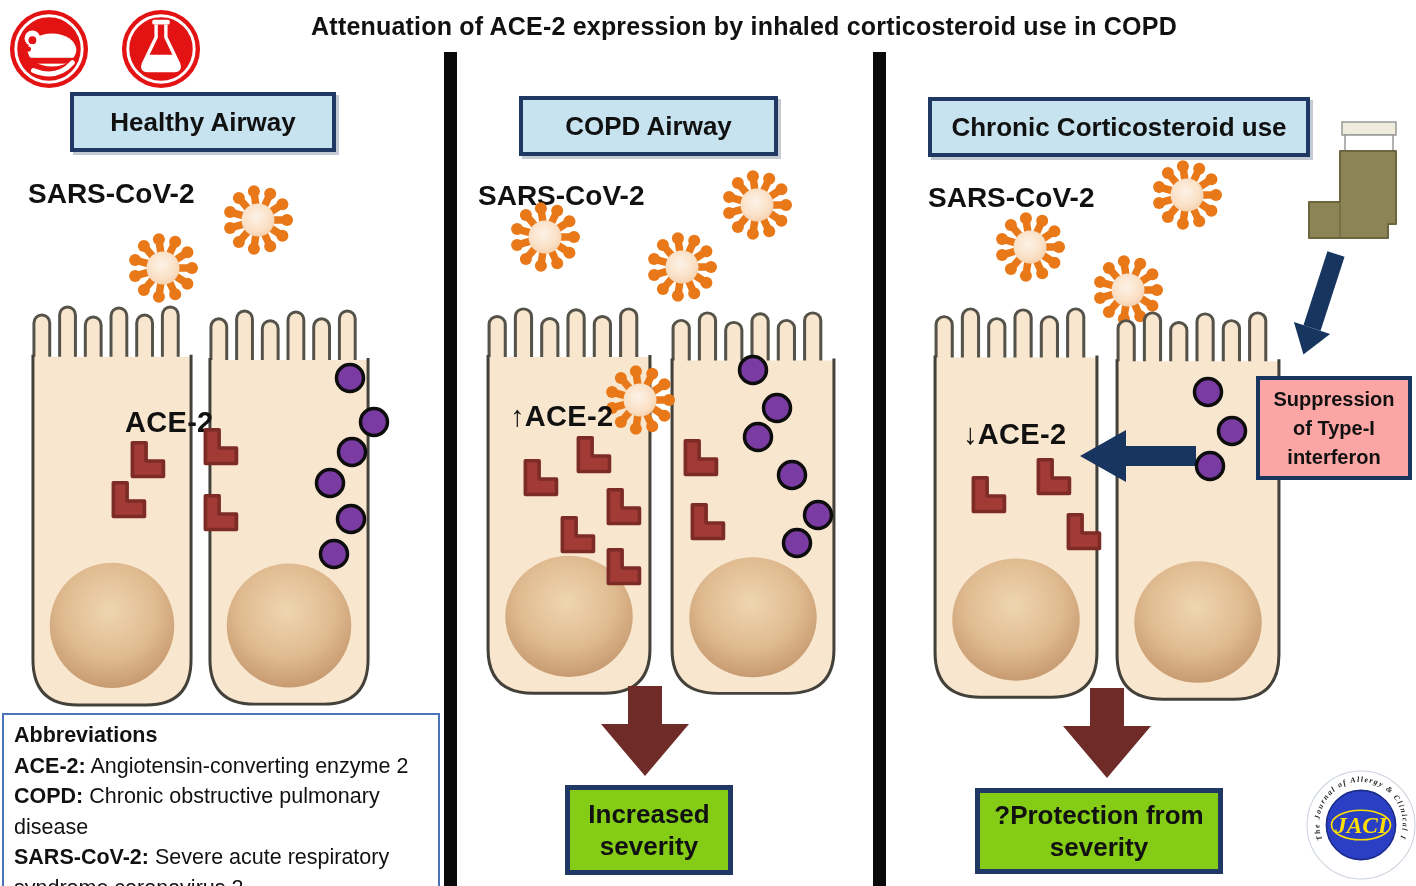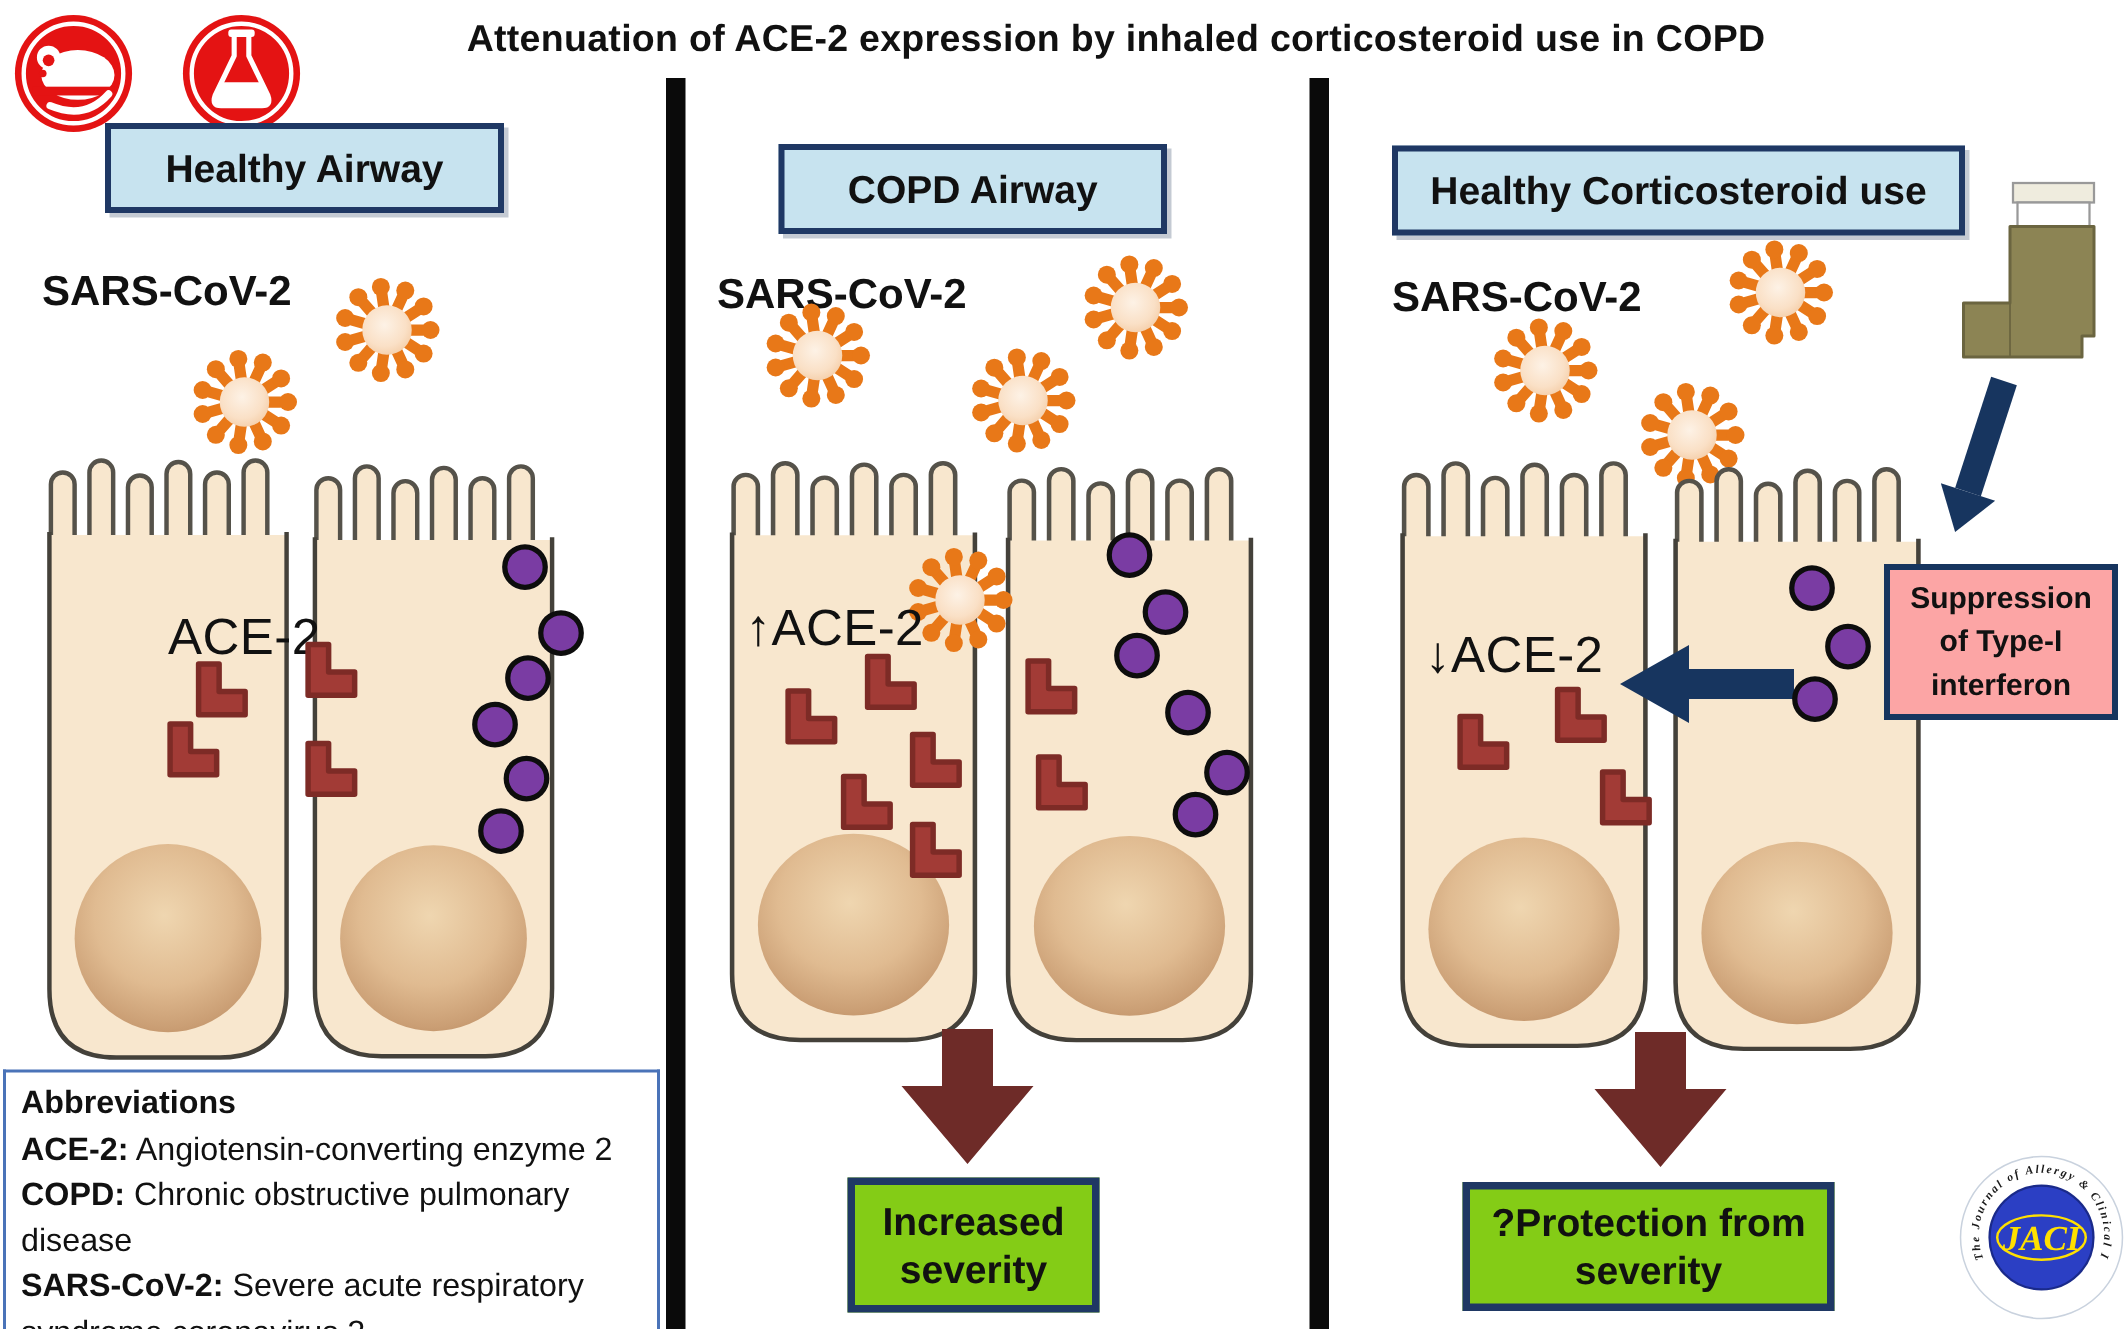--- a/index.html
+++ b/index.html
@@ -12,21 +12,21 @@
     left:0;top:12px;width:1416px;text-align:center;
     font-size:25px;font-weight:bold;letter-spacing:.2px;margin-left:36px;
   }
   .divider{background:#0a0a0a;width:13px;top:52px;height:834px;}
   .hdr{
     background:#c7e3ef;border:4px solid #1f3864;box-shadow:3px 3px 0 rgba(60,80,110,.30);
     display:flex;align-items:center;justify-content:center;
     font-size:26px;font-weight:bold;color:#111;
   }
   .viruslbl{font-size:28px;font-weight:bold;margin-top:10px;}
-  .acelbl{font-size:34px;font-weight:normal;letter-spacing:.3px;}
+  .acelbl{font-size:29px;font-weight:bold;letter-spacing:.3px;margin-left:13px;}
   .outcome-box{
     background:#84cc16;border:5px solid #1f3864;display:flex;align-items:center;justify-content:center;
     text-align:center;font-size:26px;font-weight:bold;line-height:1.25;
   }
   .suppr-box{
     background:#fca5a5;border:4px solid #17355f;display:flex;flex-direction:column;
     align-items:center;justify-content:center;text-align:center;
     font-size:20px;font-weight:bold;line-height:1.45;
   }
   .abbr-box{
@@ -132,21 +132,21 @@
     <path d="M37,17 V30 L24,57 Q21.5,64 28,64 L56,64 Q62.5,64 60,57 L47,30 V17" fill="none" stroke="#fff" stroke-width="3.5" stroke-linejoin="round"></path>
     <path d="M28.5,48 L55.5,48 L60,57 Q62.5,64 56,64 L28,64 Q21.5,64 24,57 Z" fill="#fff"></path>
   </svg>
 
   
   <div class="abs divider" style="left:444px"></div>
   <div class="abs divider" style="left:873px"></div>
 
   
   <section>
-    <div class="abs hdr" style="left:70px;top:82px;width:258px;height:52px">Healthy Airway</div>
+    <div class="abs hdr" style="left:70px;top:92px;width:258px;height:52px">Healthy Airway</div>
     <div class="abs viruslbl" style="left:28px;top:168px">SARS-CoV-2</div>
 
     <svg class="abs" style="left:123px;top:228px" width="80" height="80" viewBox="-40 -40 80 80">
         <use href="#virus"></use>
       </svg>
     <svg class="abs" style="left:218px;top:180px" width="80" height="80" viewBox="-40 -40 80 80">
         <use href="#virus"></use>
       </svg>
 
     <svg class="abs" style="left:28px;top:303px" width="168" height="410" viewBox="0 0 170 412" preserveAspectRatio="none">
@@ -280,21 +280,21 @@
 
     <svg class="abs" style="left:598px;top:684px;color:#6E2B28" width="94" height="94" viewBox="0 0 94 94">
         <use href="#downArrow"></use>
       </svg>
 
     <div class="abs outcome-box" style="left:565px;top:785px;width:158px;height:80px">Increased severity</div>
   </section>
 
   
   <section>
-    <div class="abs hdr" style="left:928px;top:97px;width:374px;height:52px">Healthy Corticosteroid use</div>
+    <div class="abs hdr" style="left:928px;top:97px;width:374px;height:52px">Chronic Corticosteroid use</div>
     <div class="abs viruslbl" style="left:928px;top:172px">SARS-CoV-2</div>
 
     <svg class="abs" style="left:990px;top:207px" width="80" height="80" viewBox="-40 -40 80 80">
         <use href="#virus"></use>
       </svg>
     <svg class="abs" style="left:1147px;top:155px" width="80" height="80" viewBox="-40 -40 80 80">
         <use href="#virus"></use>
       </svg>
     <svg class="abs" style="left:1088px;top:250px" width="80" height="80" viewBox="-40 -40 80 80">
         <use href="#virus"></use>

